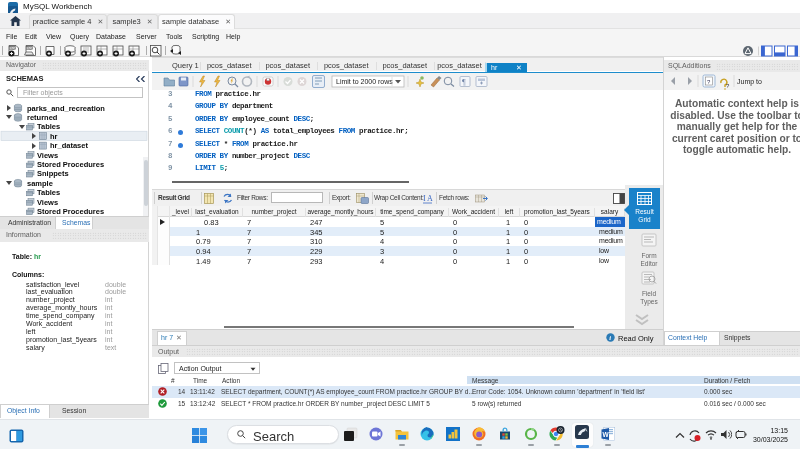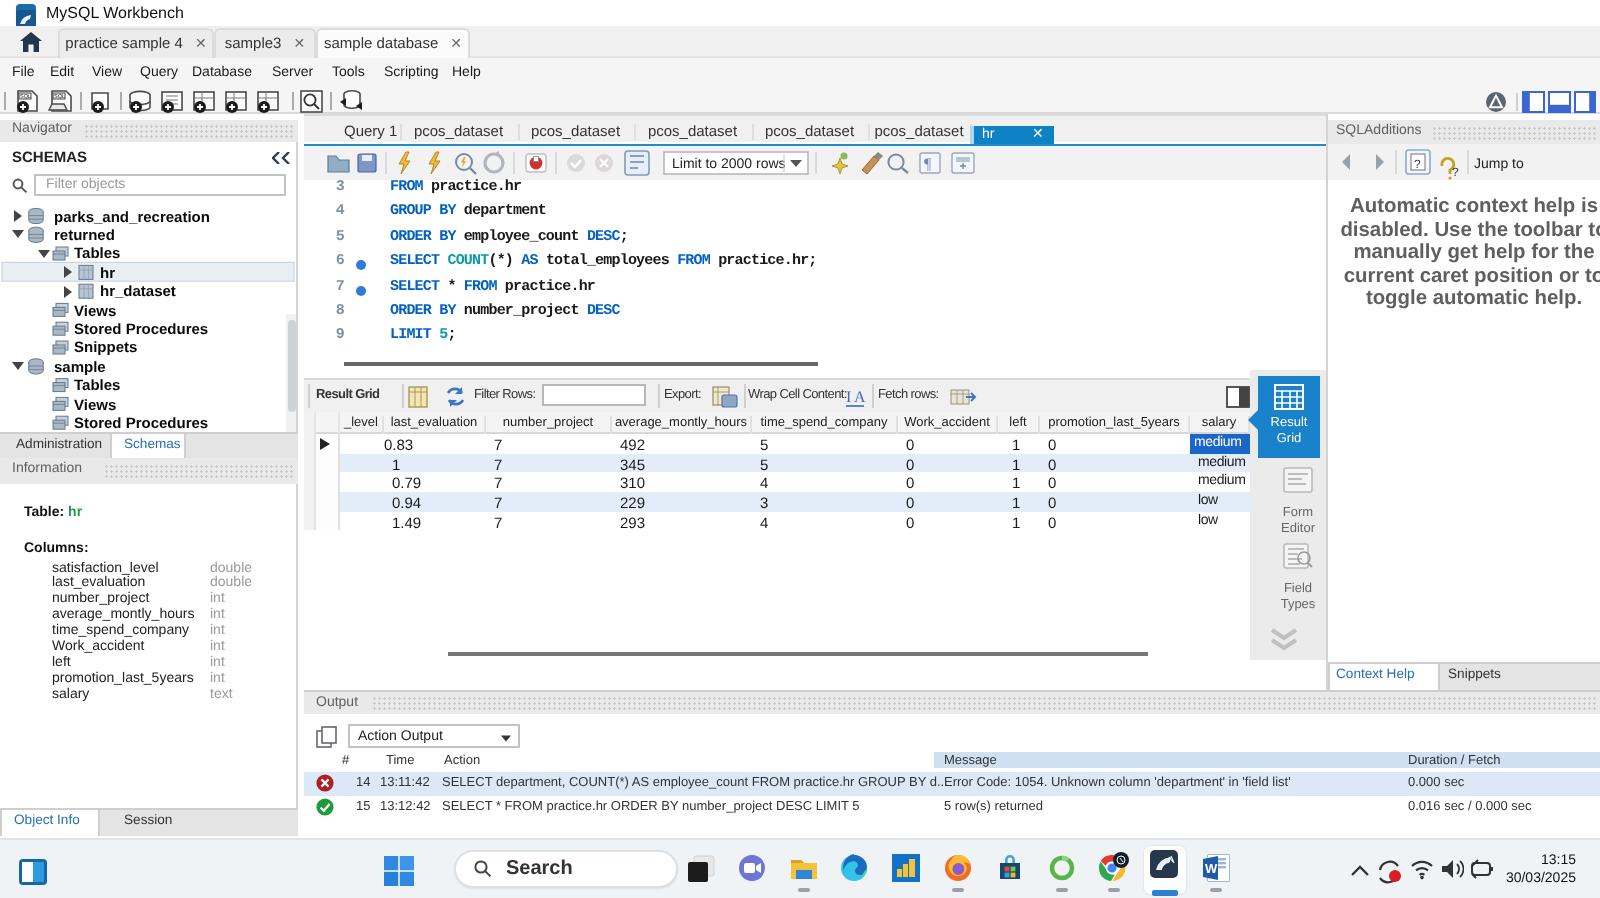--- a/index.html
+++ b/index.html
@@ -444,23 +444,23 @@
       <span class="gh" style="left:40px;width:51px;">last_evaluation</span>
       <span class="gh" style="left:91px;width:63px;">number_project</span>
       <span class="gh" style="left:154px;width:70px;">average_montly_hours</span>
       <span class="gh" style="left:224px;width:73px;">time_spend_company</span>
       <span class="gh" style="left:297px;width:50px;">Work_accident</span>
       <span class="gh" style="left:347px;width:21px;">left</span>
       <span class="gh" style="left:368px;width:75px;">promotion_last_5years</span>
       <span class="gh" style="left:443px;width:30px;">salary</span>
     </div>
     <div class="grow" style="top:11.2px">
-        <span class="gc" style="left:40px">0.83</span>
+        <span class="gc" style="left:52px">0.83</span>
         <span class="gc" style="left:95px">7</span>
-        <span class="gc" style="left:158px">492</span>
+        <span class="gc" style="left:158px">247</span>
         <span class="gc" style="left:228px">5</span>
         <span class="gc" style="left:301px">0</span>
         <span class="gc" style="left:354px">1</span>
         <span class="gc" style="left:372px">0</span>
         <span class="gc sel" style="left:443px">medium</span>
       </div>
     <div class="grow alt" style="top:20.8px">
         <span class="gc" style="left:44px">1</span>
         <span class="gc" style="left:95px">7</span>
         <span class="gc" style="left:158px">345</span>
@@ -527,20 +527,30 @@
           <circle cx="11" cy="8" r="3" fill="none" stroke="#999" stroke-width="0.8"></circle>
           <line x1="13" y1="10.5" x2="15" y2="12.5" stroke="#999" stroke-width="0.9"></line>
         </svg>
       <div class="sblbl">Field<br>Types</div></div>
     <svg class="abs" style="left:9px;top:126px" width="16" height="16" viewBox="0 0 16 16">
         <path d="M2 4 l6 4 l6 -4" fill="none" stroke="#c0c0c0" stroke-width="2"></path>
         <path d="M2 9 l6 4 l6 -4" fill="none" stroke="#c0c0c0" stroke-width="2"></path>
       </svg>
   </div>
   <div class="abs" id="hscroll2"></div>
+  <div class="abs" id="gfooter">
+    <div class="abs" style="left:5px;top:1px;width:30px;height:15px;background:#fff;border:1px solid #cfcfcf;border-bottom:none;"></div>
+    <span class="abs" style="left:9px;top:4px;font-size:7px;color:#2a7ab5;">hr 7</span>
+    <span class="abs" style="left:24px;top:4px;font-size:7px;color:#777;">✕</span>
+    <svg class="abs" style="left:454px;top:3px" width="9" height="9" viewBox="0 0 9 9">
+        <circle cx="4.5" cy="4.5" r="4.2" fill="#2a7ab5"></circle>
+        <text x="3.2" y="7" font-size="6.5" fill="#fff" font-family="Liberation Serif" font-style="italic" font-weight="bold">i</text>
+      </svg>
+    <span class="abs" style="left:466px;top:4px;font-size:7.5px;color:#111;">Read Only</span>
+  </div>
 </div>
 <div class="abs" id="right">
   <div class="abs phead" style="left:0;top:3px;width:137px;height:12px;padding-left:4px;">SQLAdditions<div class="pdots" style="left:52px;"></div></div>
   <div class="abs" style="left:0;top:15px;width:137px;height:18px;background:#f2f2f2;">
     <svg width="137" height="18" viewBox="0 0 137 18">
       <path d="M11 5 l-4 4 l4 4 z" fill="#9aa0a8"></path>
       <path d="M24 5 l4 4 l-4 4 z" fill="#9aa0a8"></path>
       <line x1="34" y1="3" x2="34" y2="15" stroke="#d4d4d4" stroke-width="0.8"></line>
       <rect x="39" y="3" width="12" height="12" rx="1.5" fill="#f2f6fa" stroke="#8aaace" stroke-width="0.8"></rect>
       <rect x="41.5" y="5" width="7" height="8" fill="#fff" stroke="#888" stroke-width="0.6"></rect>
@@ -613,21 +623,21 @@
         <rect x="7.9" y="0" width="7.1" height="7.1" fill="#3c95e8"></rect>
         <rect x="0" y="7.9" width="7.1" height="7.1" fill="#2781d8"></rect>
         <rect x="7.9" y="7.9" width="7.1" height="7.1"></rect>
       </g>
     </svg>
   <div class="abs" id="searchpill">
     <svg style="position:absolute;left:9px;top:4px" width="9" height="9" viewBox="0 0 9 9">
         <circle cx="3.5" cy="3.5" r="2.8" fill="none" stroke="#444" stroke-width="1"></circle>
         <line x1="5.7" y1="5.7" x2="8.2" y2="8.2" stroke="#444" stroke-width="1"></line>
       </svg>
-    <span style="position:absolute;left:25px;top:3px;font-size:10px;color:#333;font-weight:bold;">Search</span>
+    <span style="position:absolute;left:25px;top:3px;font-size:13px;color:#333;">Search</span>
   </div>
   <div class="abs" style="left:572px;top:3px;width:21px;height:24px;background:#fdfdfd;border-radius:3px;box-shadow:0 0 1px rgba(0,0,0,0.15);"></div>
   <svg class="abs" style="left:343px;top:7px" width="15" height="15" viewBox="0 0 15 15">
       <rect x="4" y="1" width="10" height="10" rx="1" fill="#e8e8e8" stroke="#d0d0d0" stroke-width="0.5"></rect>
       <rect x="1" y="4" width="10" height="10" rx="1" fill="#1c1c1c"></rect>
     </svg>
   <svg class="abs" style="left:369px;top:7px" width="14" height="14" viewBox="0 0 14 14">
       <circle cx="7" cy="7" r="6.5" fill="#6d75d6"></circle>
       <rect x="3" y="4.5" width="5.5" height="5" rx="1" fill="#fff"></rect>
       <path d="M9 6 l2.5 -1.5 v5 L9 8" fill="#fff"></path>

